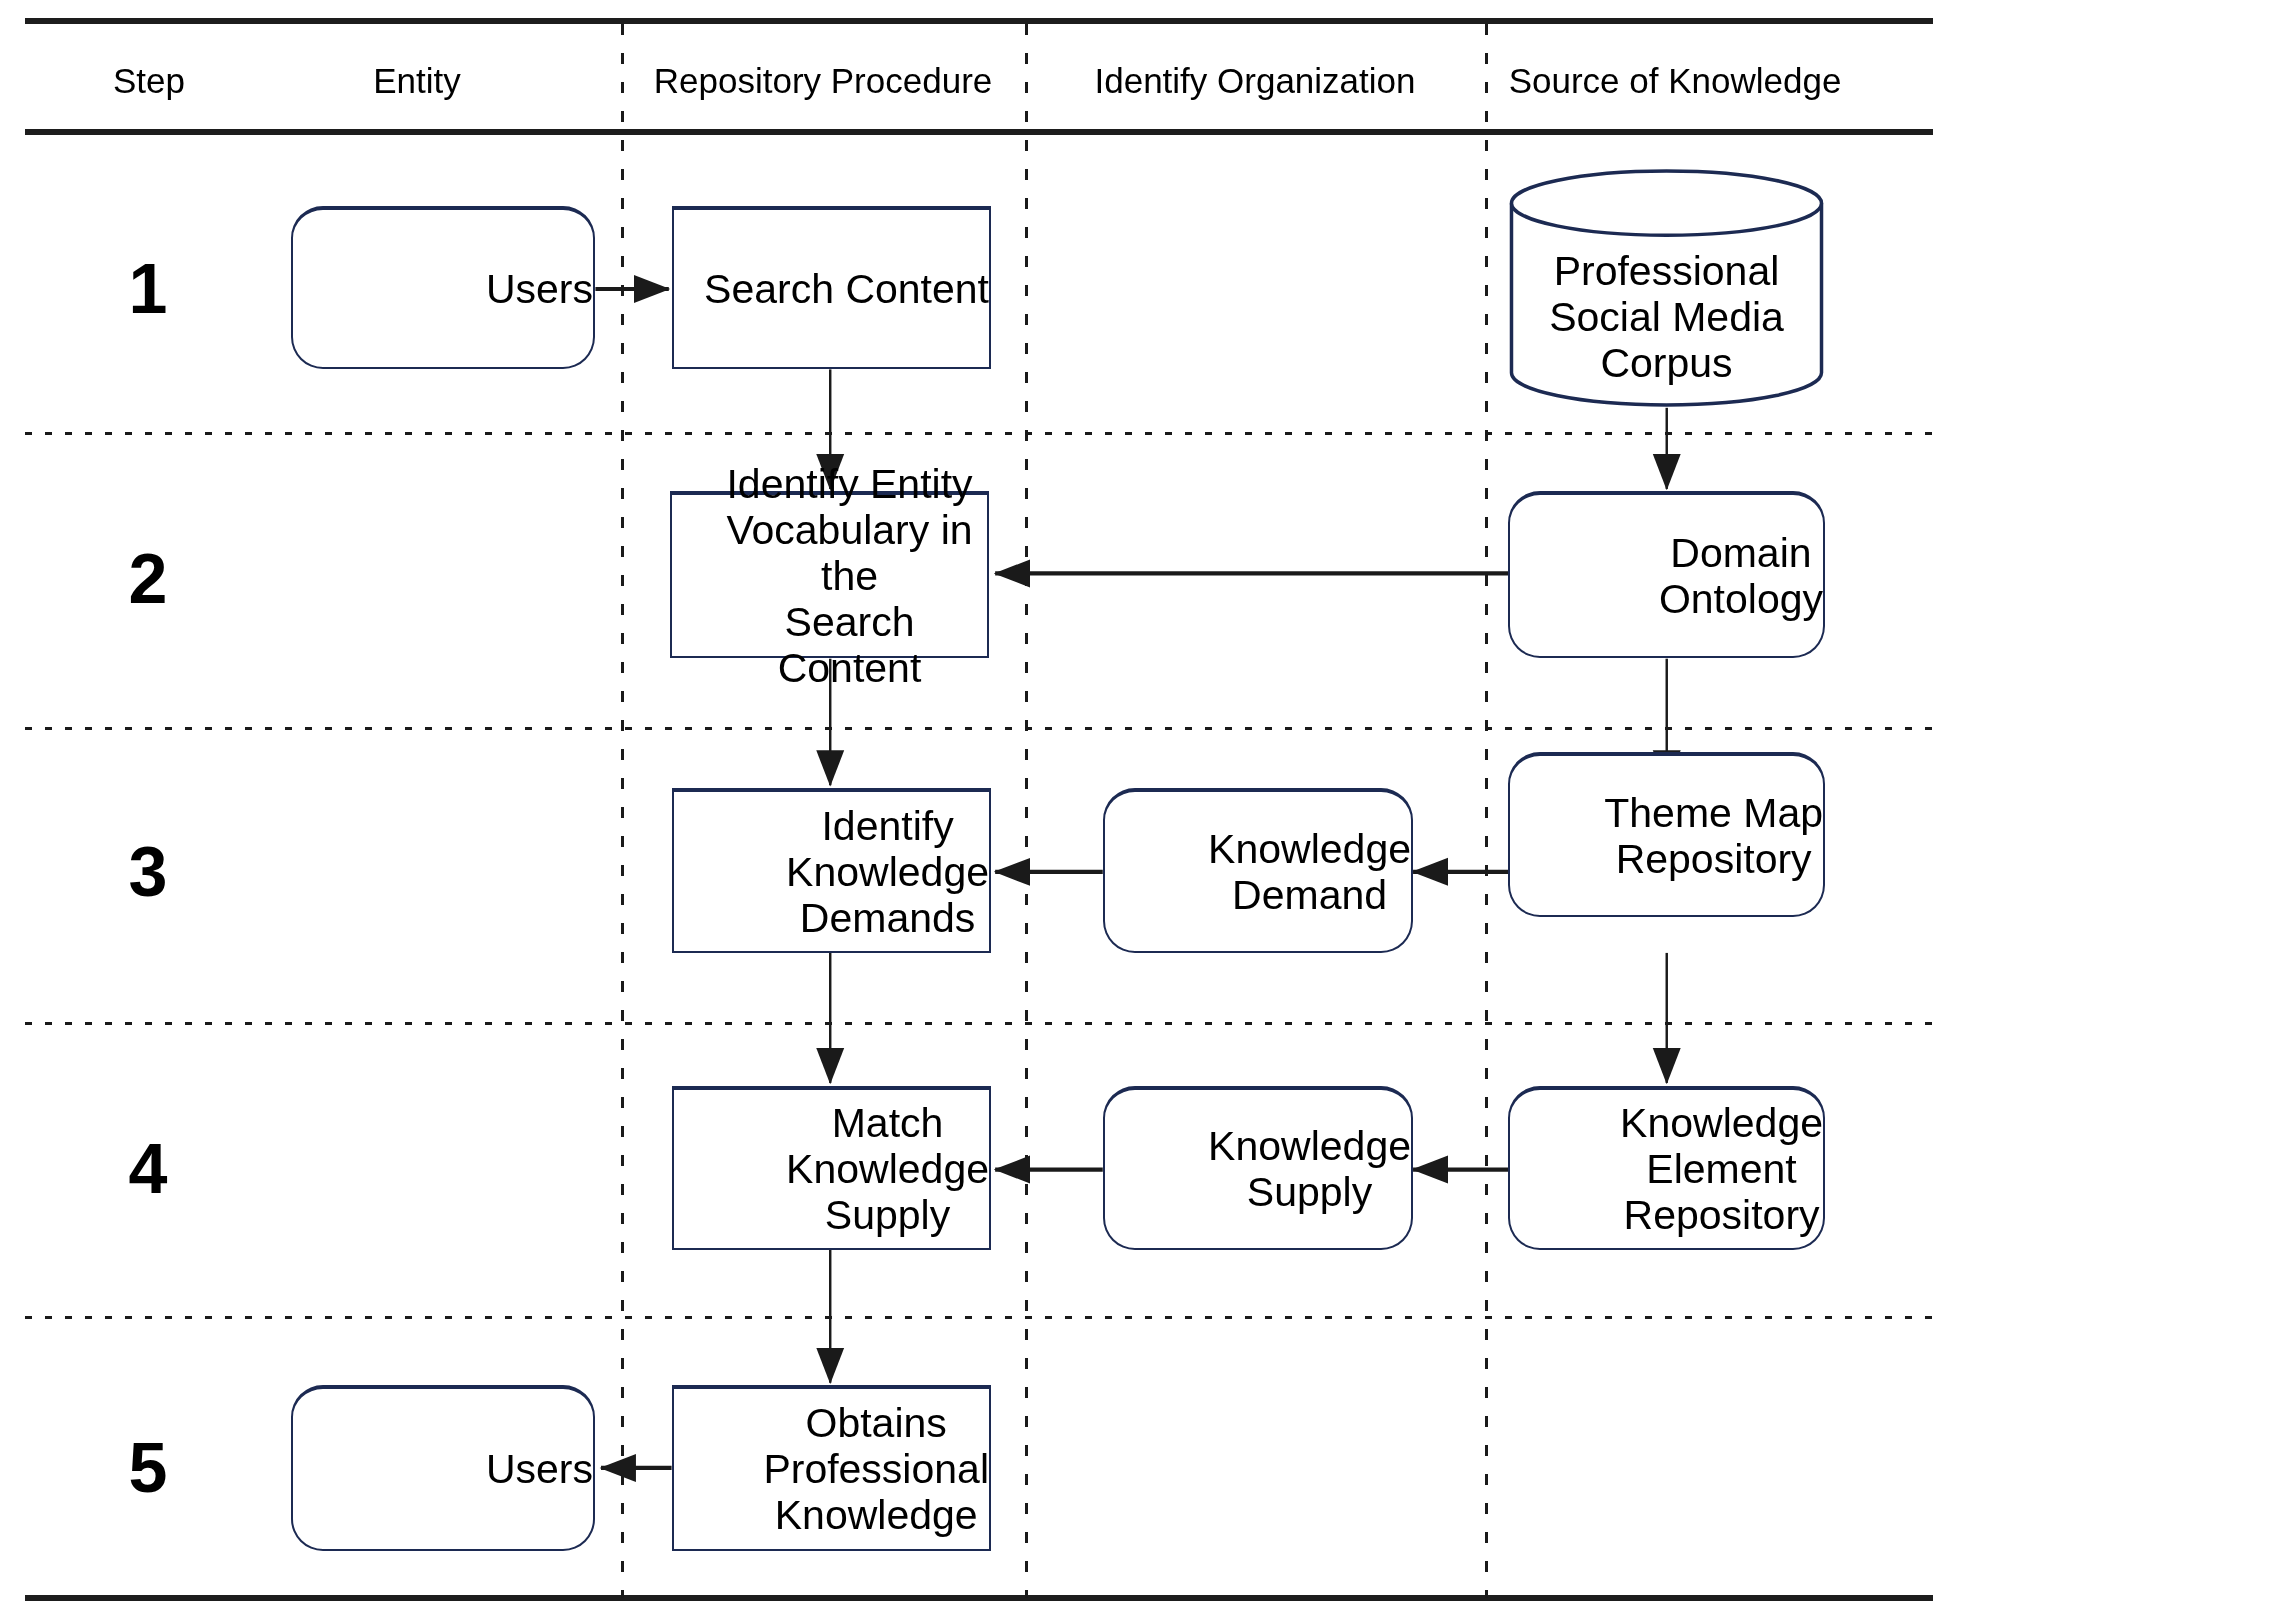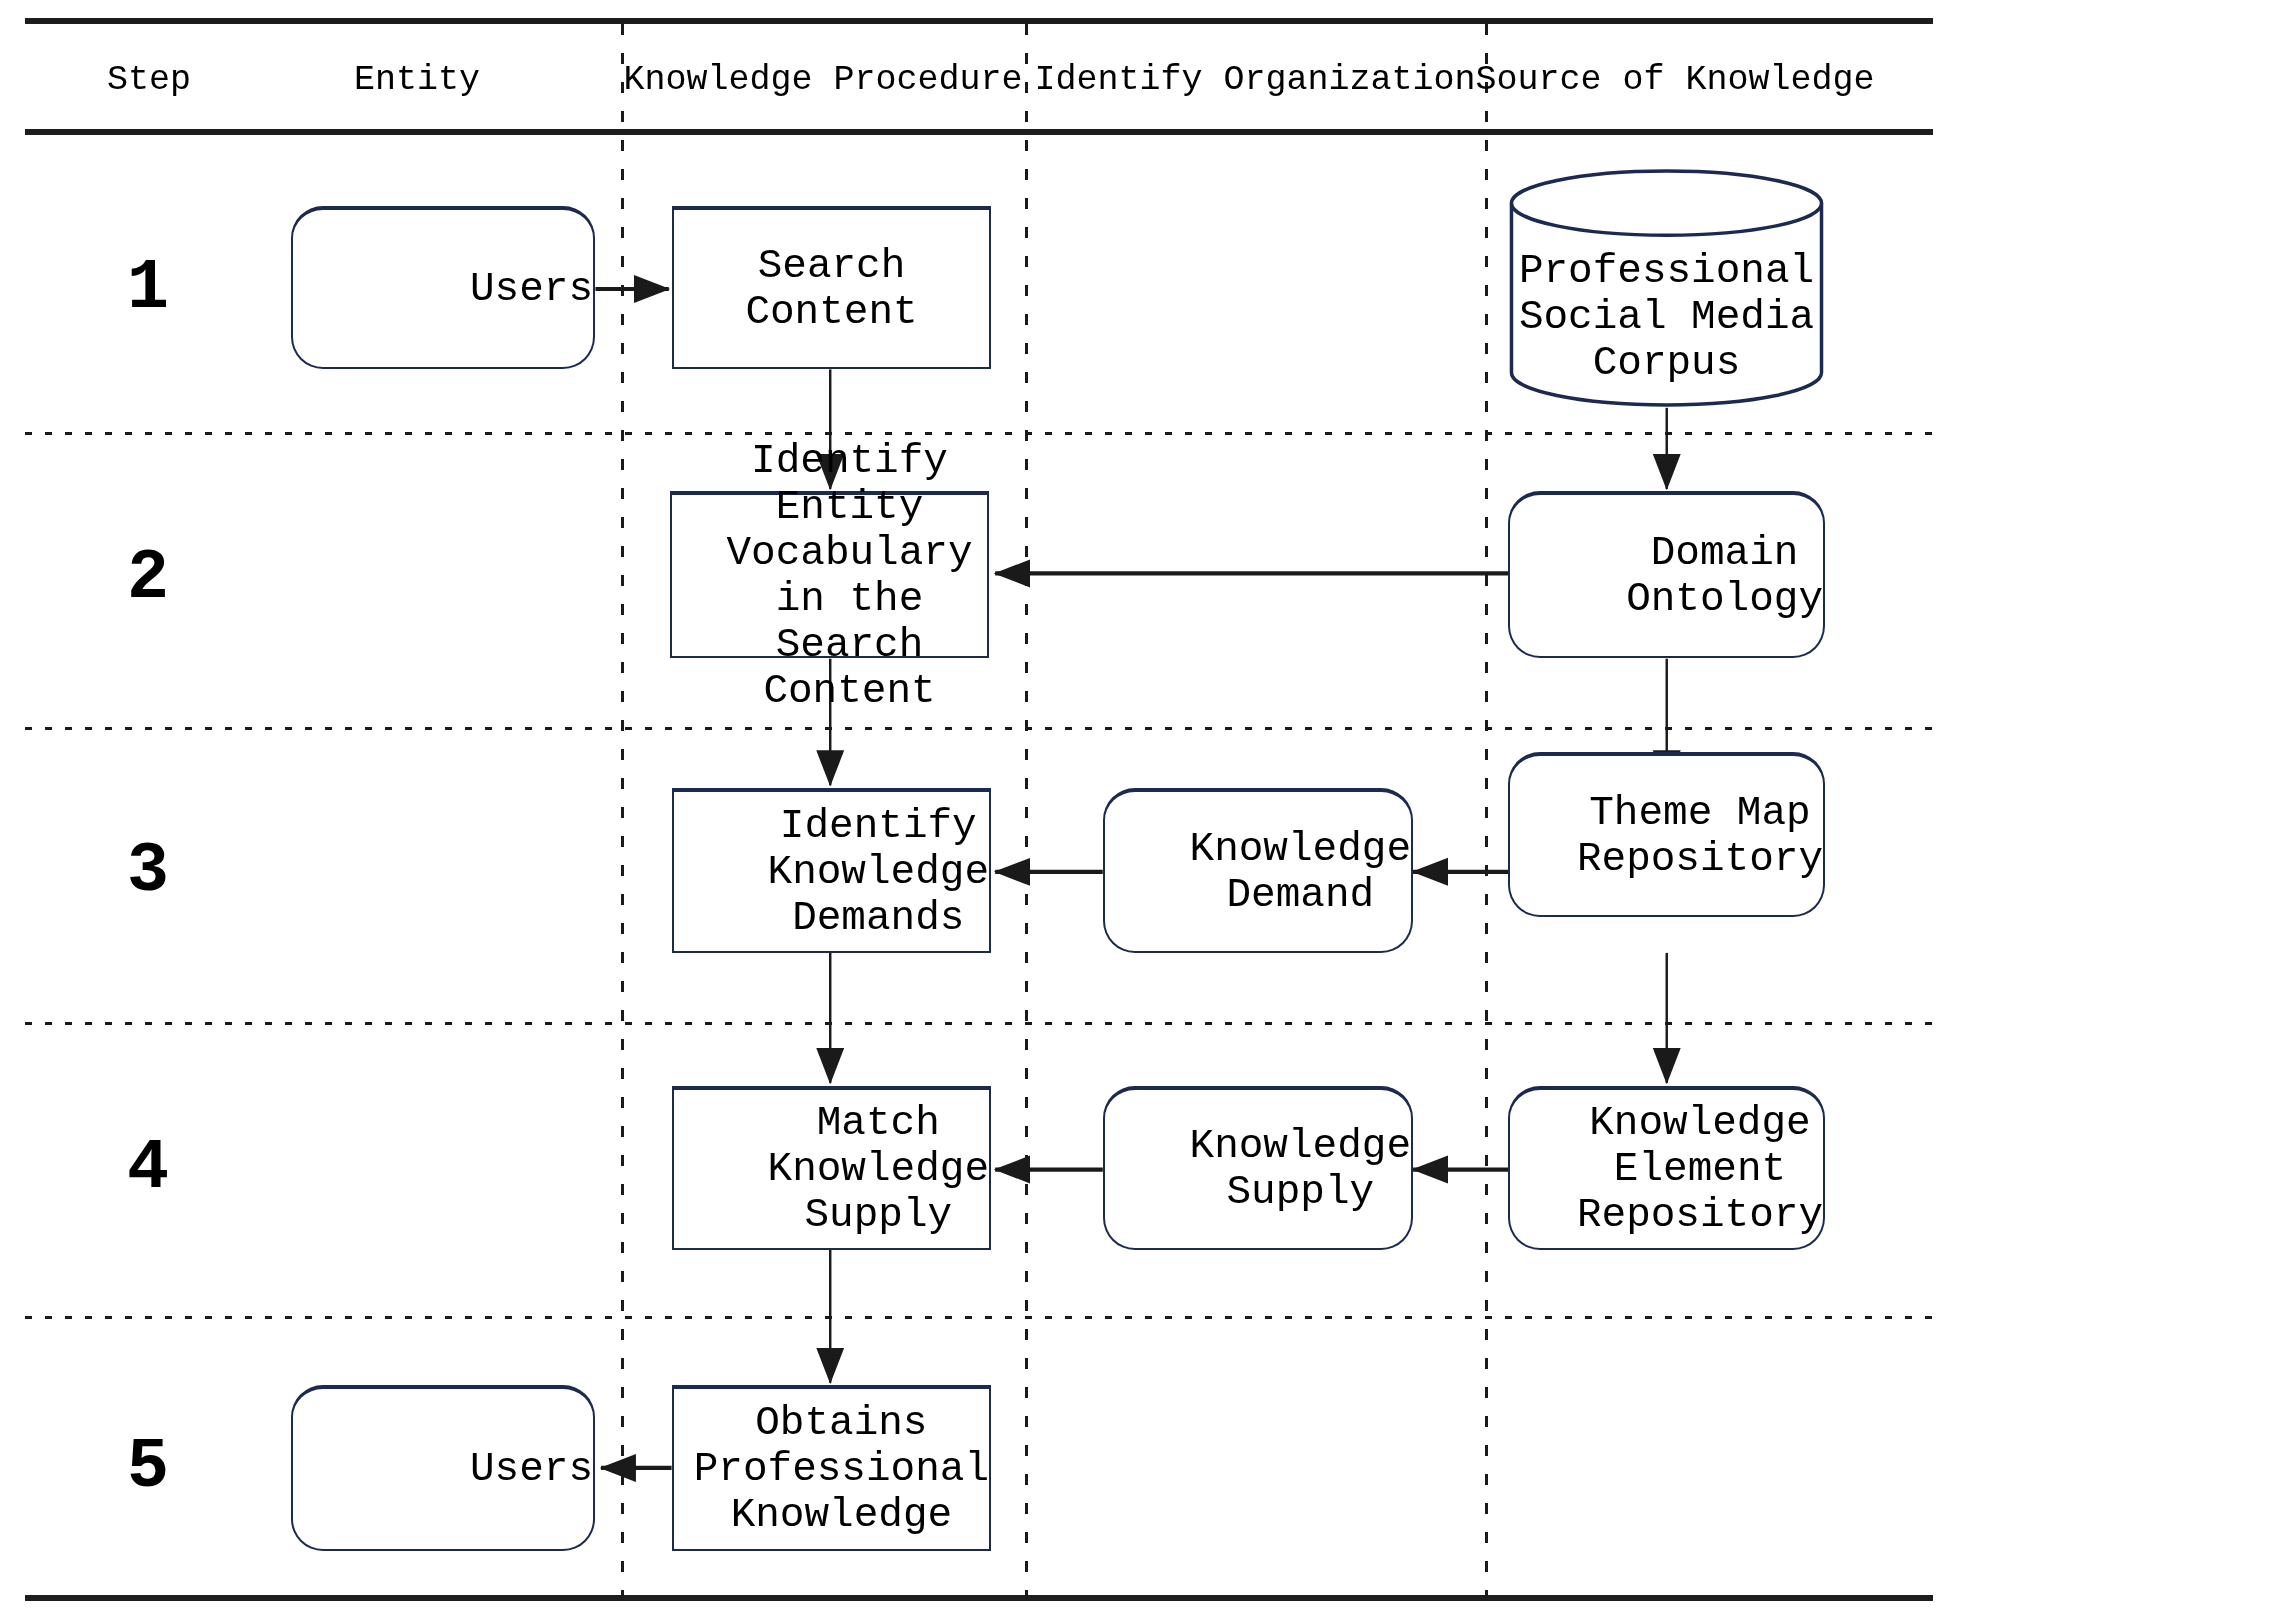--- a/index.html
+++ b/index.html
@@ -1,21 +1,21 @@
 <!DOCTYPE html>
 <html style="font-size:11.2px"><head>
 <meta charset="utf-8">
 <style>
   html,body{margin:0;padding:0;background:#ffffff;}
   #canvas{
     position:relative;
     width:1933px;
     height:1620px;
     background:#ffffff;
-    font-family:Liberation Mono, monospace;
+    font-family:Liberation Sans, sans-serif;
     color:#000000;
     overflow:hidden;
   }
   
   .hline{position:absolute;left:25px;width:2245px;height:5.6px;background:#1d1d1d;}
   
   .vdash{
     position:absolute;top:24px;height:1574px;width:2.8px;
     background:repeating-linear-gradient(180deg,#1a1a1a 0 11.2px,transparent 11.2px 29px);
   }
@@ -62,21 +62,21 @@
   <div class="vdash" style="left:1025px;"></div>
   <div class="vdash" style="left:1485px;"></div>
 
   <div class="hdot" style="top:432px;"></div>
   <div class="hdot" style="top:727px;"></div>
   <div class="hdot" style="top:1022px;"></div>
   <div class="hdot" style="top:1316px;"></div>
 
   <div class="header-label" style="left:149px;">Step</div>
   <div class="header-label" style="left:417px;">Entity</div>
-  <div class="header-label" style="left:823px;">Knowledge Procedure</div>
+  <div class="header-label" style="left:823px;">Repository Procedure</div>
   <div class="header-label" style="left:1255px;">Identify Organization</div>
   <div class="header-label" style="left:1675px;">Source of Knowledge</div>
 
   <div class="step-num" style="left:148px;top:289px;">1</div>
   <div class="step-num" style="left:148px;top:579px;">2</div>
   <div class="step-num" style="left:148px;top:872px;">3</div>
   <div class="step-num" style="left:148px;top:1169px;">4</div>
   <div class="step-num" style="left:148px;top:1468px;">5</div>
 
   <svg id="edge-layer" width="2295" height="1620" viewBox="0 0 3284 2317">

